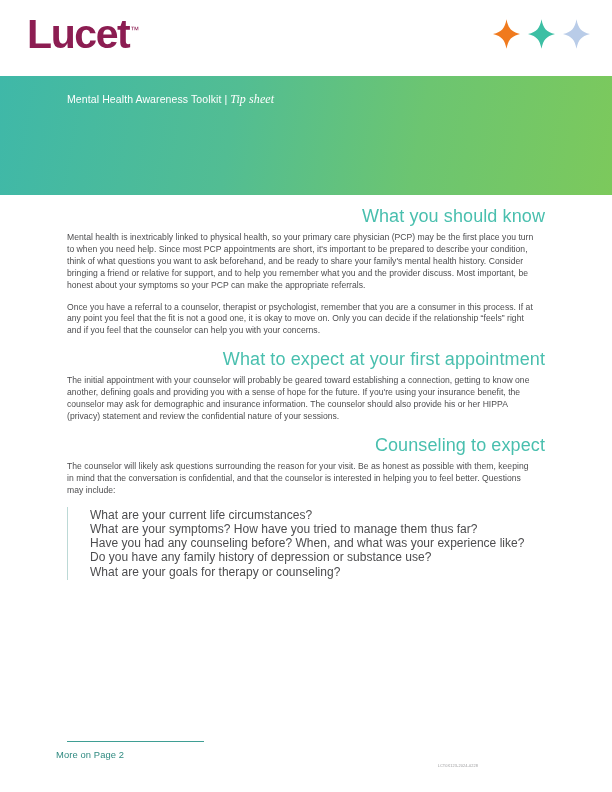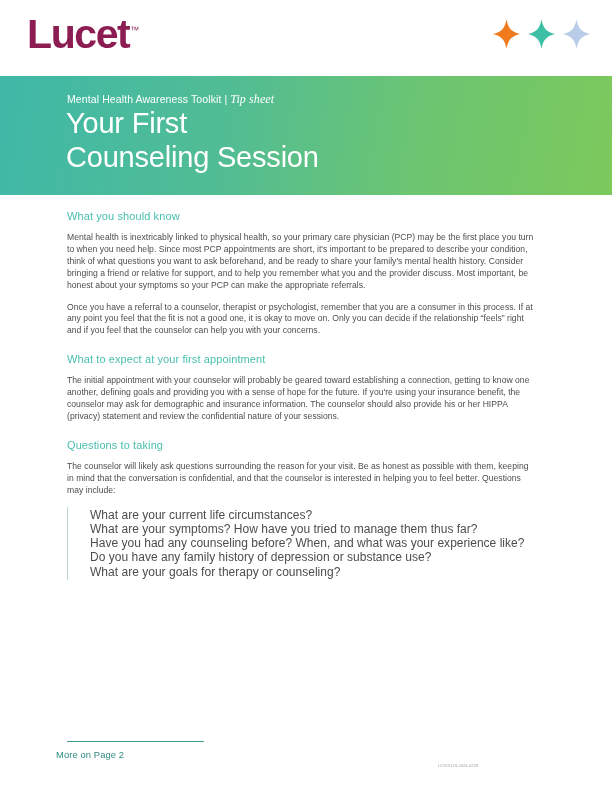--- a/index.html
+++ b/index.html
@@ -104,25 +104,26 @@
 
   
   .content {
     position: absolute;
     left: 67px;
     top: 208px;
     width: 478px;
   }
   h2.section-head {
     color: #49bfae;
-    font-size: 11px;
+    font-size: 18px;
     font-weight: 400;
     margin: 0 0 8px 0;
     letter-spacing: 0.1px;
     line-height: 16px;
+    text-align: right;
   }
   p.body-text {
     color: #4d4d4f;
     font-size: 8.6px;
     line-height: 11.9px;
     margin: 0 8px 10px 0;
     text-align: left;
     letter-spacing: 0.02px;
   }
   .section { margin-bottom: 14px; }
@@ -184,41 +185,37 @@
         <path d="M20 0 C22.6 13.4 26.6 18.4 40 22 C26.6 25.6 22.6 30.6 20 44 C17.4 30.6 13.4 25.6 0 22 C13.4 18.4 17.4 13.4 20 0 Z" fill="#3CBFA4"></path>
       </svg>
       <svg class="sparkle" viewBox="0 0 40 44" aria-hidden="true">
         <path d="M20 0 C22.6 13.4 26.6 18.4 40 22 C26.6 25.6 22.6 30.6 20 44 C17.4 30.6 13.4 25.6 0 22 C13.4 18.4 17.4 13.4 20 0 Z" fill="#B9CCE8"></path>
       </svg>
     </div>
   </div>
 
   <div class="hero">
     <div class="hero-kicker"><span>Mental Health Awareness Toolkit | </span><span class="kicker-em">Tip sheet</span></div>
-    <div class="hero-title">
-      <span>Your First</span>
-      <span class="line2">Counseling Session</span>
-    </div>
   </div>
 
   <div class="content">
 
     <div class="section">
       <h2 class="section-head">What you should know</h2>
       <p class="body-text">Mental health is inextricably linked to physical health, so your primary care physician (PCP) may be the first place you turn to when you need help. Since most PCP appointments are short, it's important to be prepared to describe your condition, think of what questions you want to ask beforehand, and be ready to share your family's mental health history. Consider bringing a friend or relative for support, and to help you remember what you and the provider discuss. Most important, be honest about your symptoms so your PCP can make the appropriate referrals.</p>
       <p class="body-text">Once you have a referral to a counselor, therapist or psychologist, remember that you are a consumer in this process. If at any point you feel that the fit is not a good one, it is okay to move on. Only you can decide if the relationship “feels” right and if you feel that the counselor can help you with your concerns.</p>
     </div>
 
     <div class="section">
       <h2 class="section-head">What to expect at your first appointment</h2>
       <p class="body-text">The initial appointment with your counselor will probably be geared toward establishing a connection, getting to know one another, defining goals and providing you with a sense of hope for the future. If you're using your insurance benefit, the counselor may ask for demographic and insurance information. The counselor should also provide his or her HIPPA (privacy) statement and review the confidential nature of your sessions.</p>
     </div>
 
     <div class="section tight">
-      <h2 class="section-head">Questions to taking</h2>
+      <h2 class="section-head">Counseling to expect</h2>
       <p class="body-text">The counselor will likely ask questions surrounding the reason for your visit. Be as honest as possible with them, keeping in mind that the conversation is confidential, and that the counselor is interested in helping you to feel better. Questions may include:</p>
 
       <ul class="question-list">
         <li>What are your current life circumstances?</li>
         <li>What are your symptoms? How have you tried to manage them thus far?</li>
         <li>Have you had any counseling before? When, and what was your experience like?</li>
         <li>Do you have any family history of depression or substance use?</li>
         <li>What are your goals for therapy or counseling?</li>
       </ul>
     </div>

